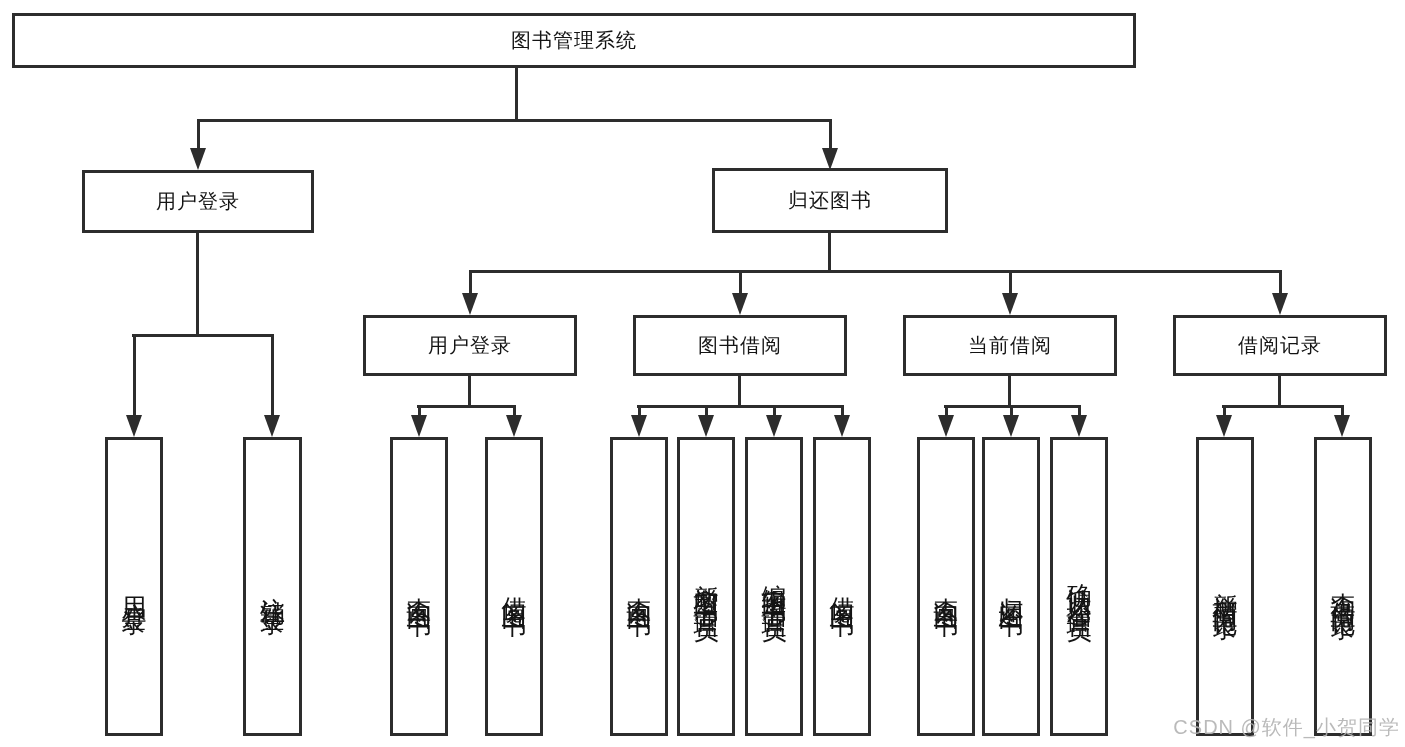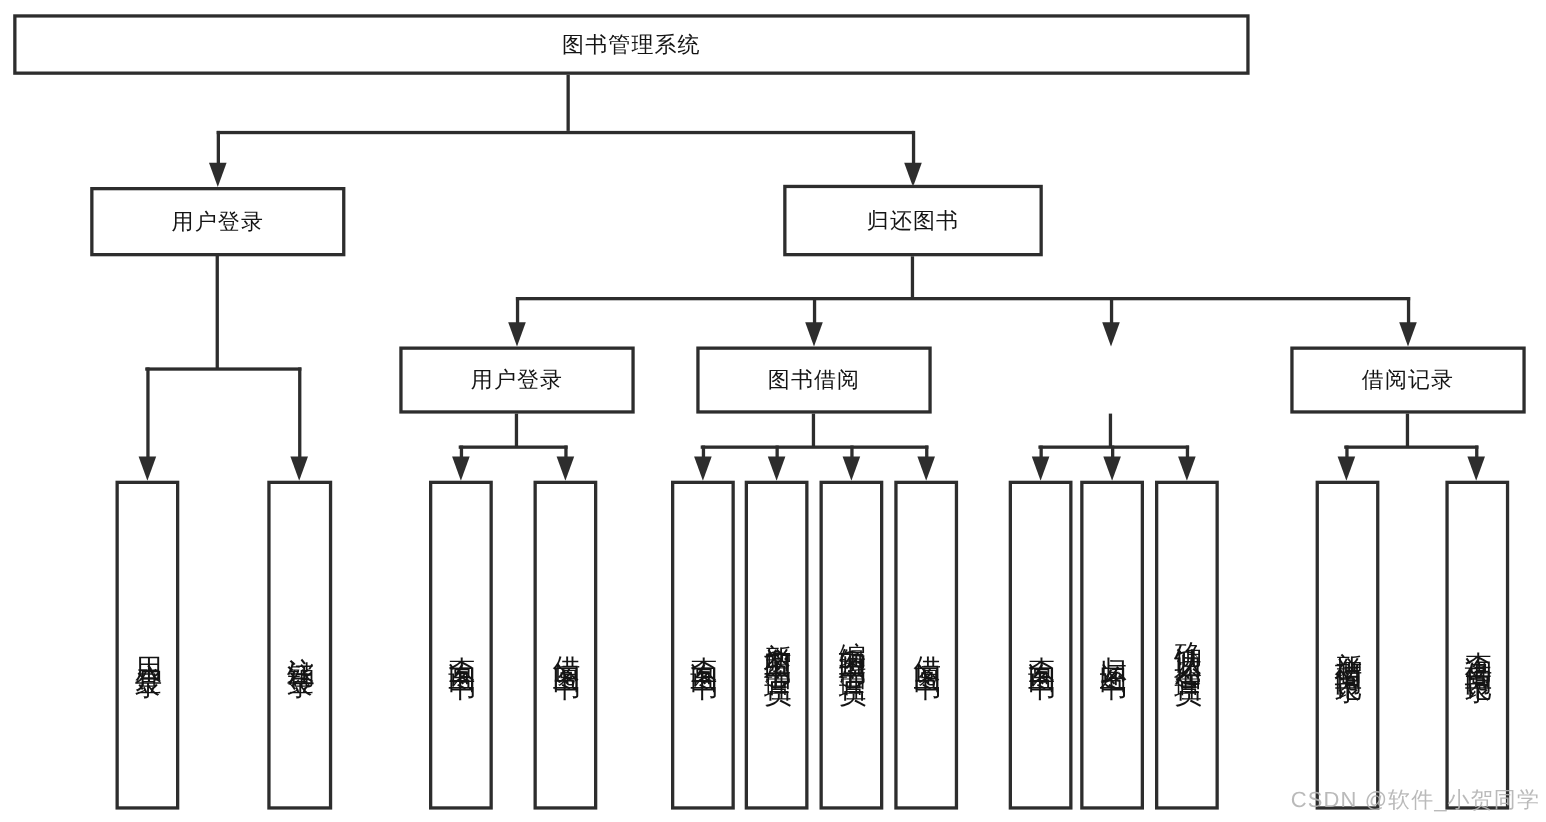--- a/index.html
+++ b/index.html
@@ -83,20 +83,21 @@
 
   <div class="vline" style="left:828px;top:233px;width:3px;height:39px;"></div>
   <div class="hline" style="left:469px;top:270px;width:813px;height:3px;"></div>
   <div class="arrow" style="left:462px;top:270px;height:45px;"></div>
   <div class="arrow" style="left:732px;top:270px;height:45px;"></div>
   <div class="arrow" style="left:1002px;top:270px;height:45px;"></div>
   <div class="arrow" style="left:1272px;top:270px;height:45px;"></div>
 
   <div class="hbox" style="left:363px;top:315px;width:214px;height:61px;">用户登录</div>
   <div class="hbox" style="left:633px;top:315px;width:214px;height:61px;">图书借阅</div>
+  <div class="hbox" style="left:903px;top:315px;width:214px;height:61px;">当前借阅</div>
   <div class="hbox" style="left:1173px;top:315px;width:214px;height:61px;">借阅记录</div>
 
   <div class="vline" style="left:468px;top:376px;width:3px;height:31px;"></div>
   <div class="hline" style="left:417px;top:405px;width:99px;height:3px;"></div>
   <div class="arrow" style="left:411px;top:405px;height:32px;"></div>
   <div class="arrow" style="left:506px;top:405px;height:32px;"></div>
 
   <div class="vline" style="left:738px;top:376px;width:3px;height:31px;"></div>
   <div class="hline" style="left:637px;top:405px;width:207px;height:3px;"></div>
   <div class="arrow" style="left:631px;top:405px;height:32px;"></div>

